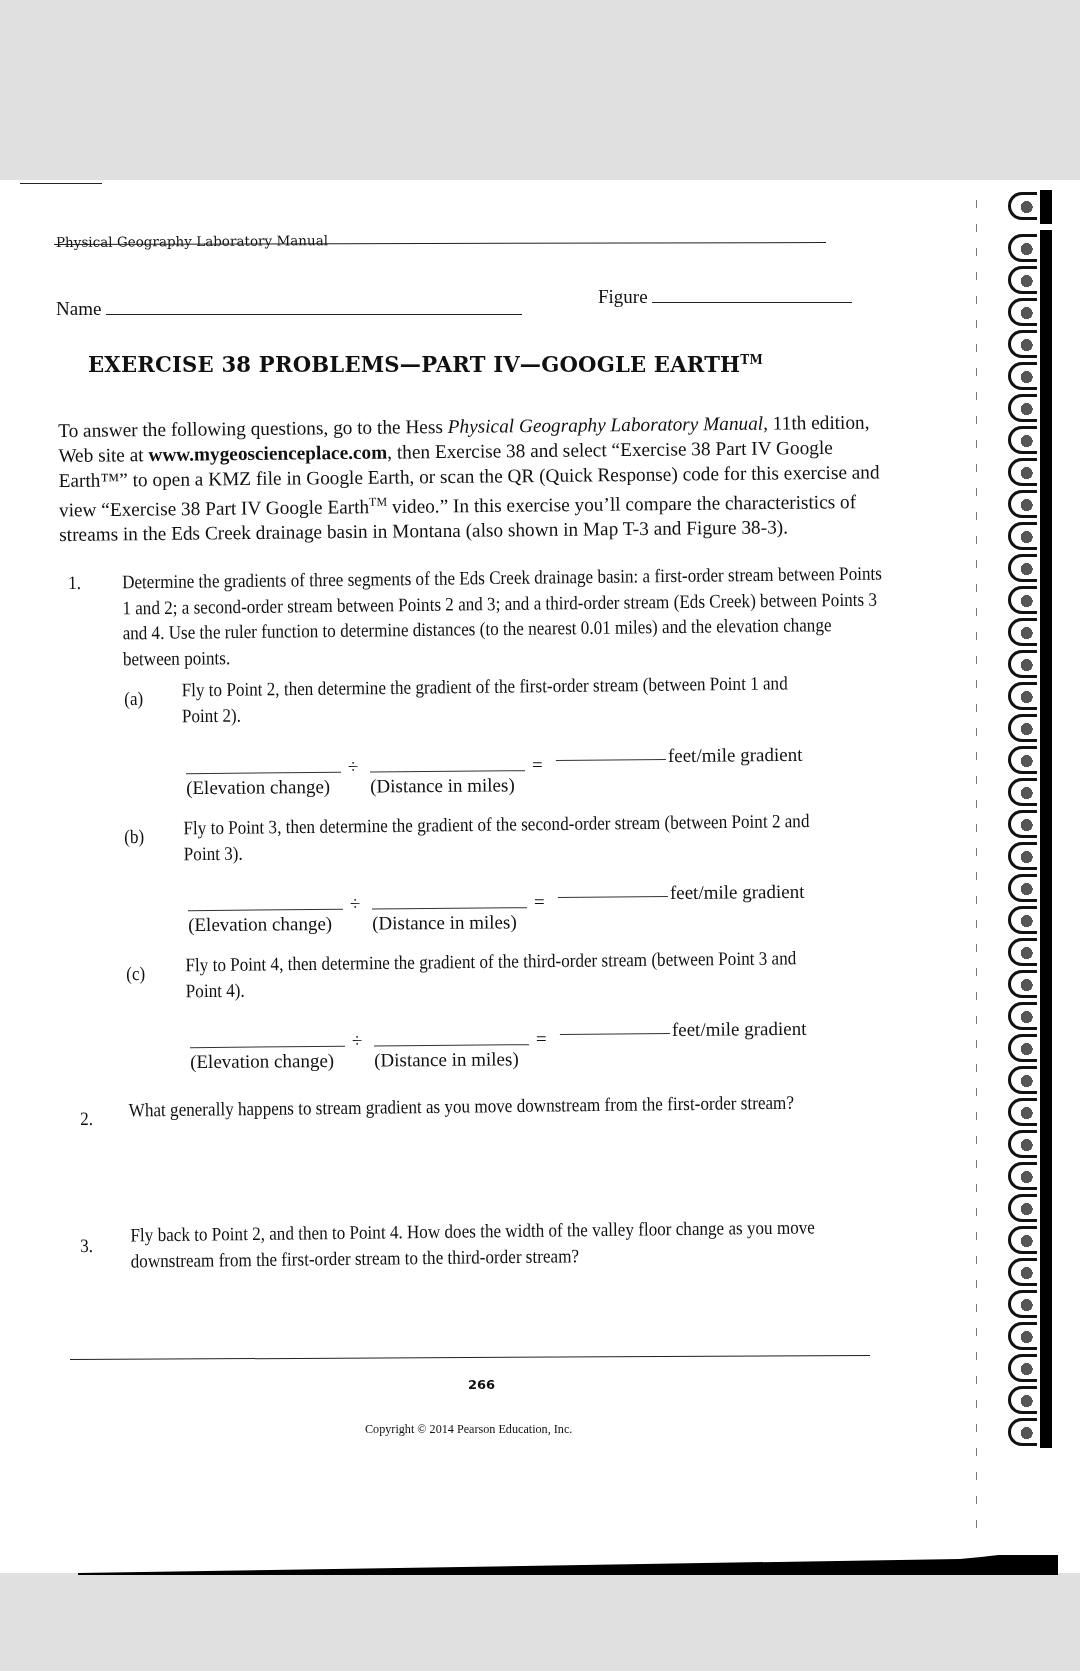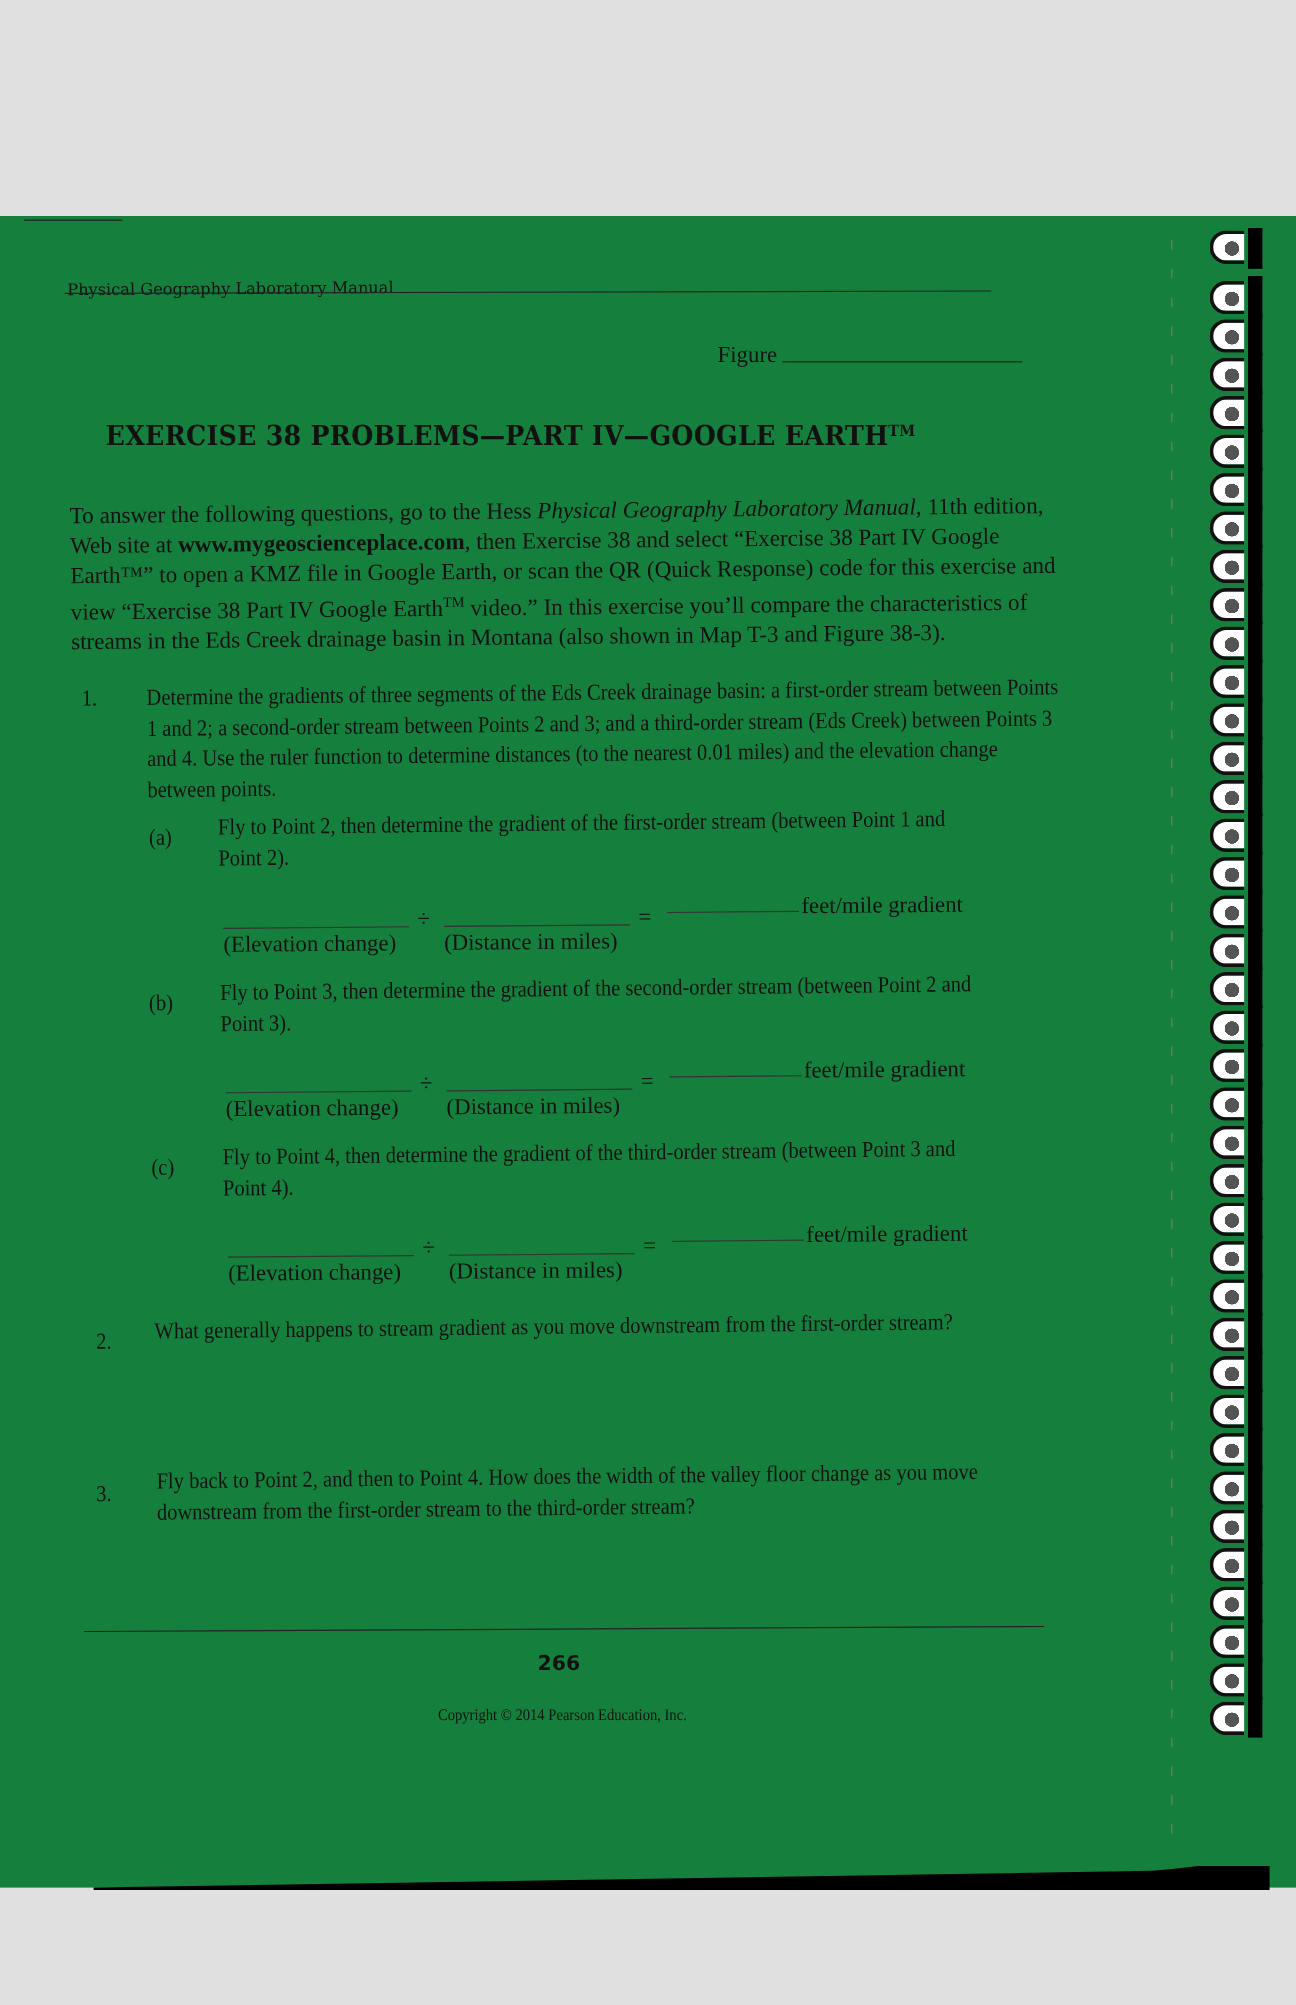--- a/index.html
+++ b/index.html
@@ -3,21 +3,21 @@
   <meta charset="utf-8">
   <style>
     html, body { margin:0; padding:0; }
     body {
       width:1080px; height:1671px; position:relative; overflow:hidden;
       background:#e0e0e0;
       font-family:"Liberation Serif", serif; color:#111;
     }
     .page {
       position:absolute; left:0; top:180px; width:1080px; height:1393px;
-      background:#15803d;
+      background:#ffffff;
     }
     .abs { position:absolute; }
     .hdr-title {
       left:56px; top:54px; font-family:"DejaVu Serif", serif; font-size:13.5px;
       transform:rotate(-0.4deg); transform-origin:left;
     }
     .rule { position:absolute; height:1px; background:#222; }
     .name-row { left:56px; top:118px; font-size:19px; }
     .line-fill { display:inline-block; border-bottom:1.2px solid #222; vertical-align:baseline; height:1px; }
     .section-row { left:598px; top:106px; font-size:19px; }
@@ -37,21 +37,21 @@
       transform:scaleX(0.9); transform-origin:left top;
     }
     .qnum { position:absolute; }
     .qtext { position:absolute; width:820px; }
     .formula { position:absolute; height:50px; width:720px; font-size:19px; }
     .formula .blank { position:absolute; top:24px; height:1px; background:#333; }
     .formula .lbl { position:absolute; top:28px; }
     .formula .op { position:absolute; top:8px; }
     .formula .unit { position:absolute; top:0px; }
     .page-num {
-      left:448px; top:1197px; font-family:"DejaVu Sans", sans-serif; font-weight:bold; font-size:17px;
+      left:468px; top:1197px; font-family:"DejaVu Sans", sans-serif; font-weight:bold; font-size:13px;
     }
     .copyright {
       left:365px; top:1241px; font-size:13.5px; transform:scaleX(0.9); transform-origin:left;
     }
     .spiral { position:absolute; left:1000px; top:10px; width:60px; height:1360px; }
     .coil {
       position:absolute; left:8px; width:26px; height:22px;
       border:3px solid #111; border-right:none; border-radius:14px 0 0 14px;
       background:radial-gradient(circle at 60% 55%, #555 0 30%, #fff 31%);
     }
@@ -65,20 +65,24 @@
 </head>
 <body>
 
 <div class="page">
 
   <div class="rule" style="left:20px; top:3px; width:82px;"></div>
 
   <div class="abs hdr-title">Physical Geography Laboratory Manual</div>
   <div class="rule" style="left:54px; top:63px; width:772px; transform:rotate(-0.15deg);"></div>
 
+  <div class="abs name-row">
+    <span>Name</span>
+    <span class="line-fill" style="width:416px;"></span>
+  </div>
   <div class="abs section-row">
     <span>Figure</span>
     <span class="line-fill" style="width:200px;"></span>
   </div>
 
   <div class="abs ex-title">
     <span>EXERCISE 38 PROBLEMS—PART IV—GOOGLE EARTH</span><sup>TM</sup>
   </div>
 
   <div class="abs intro">

